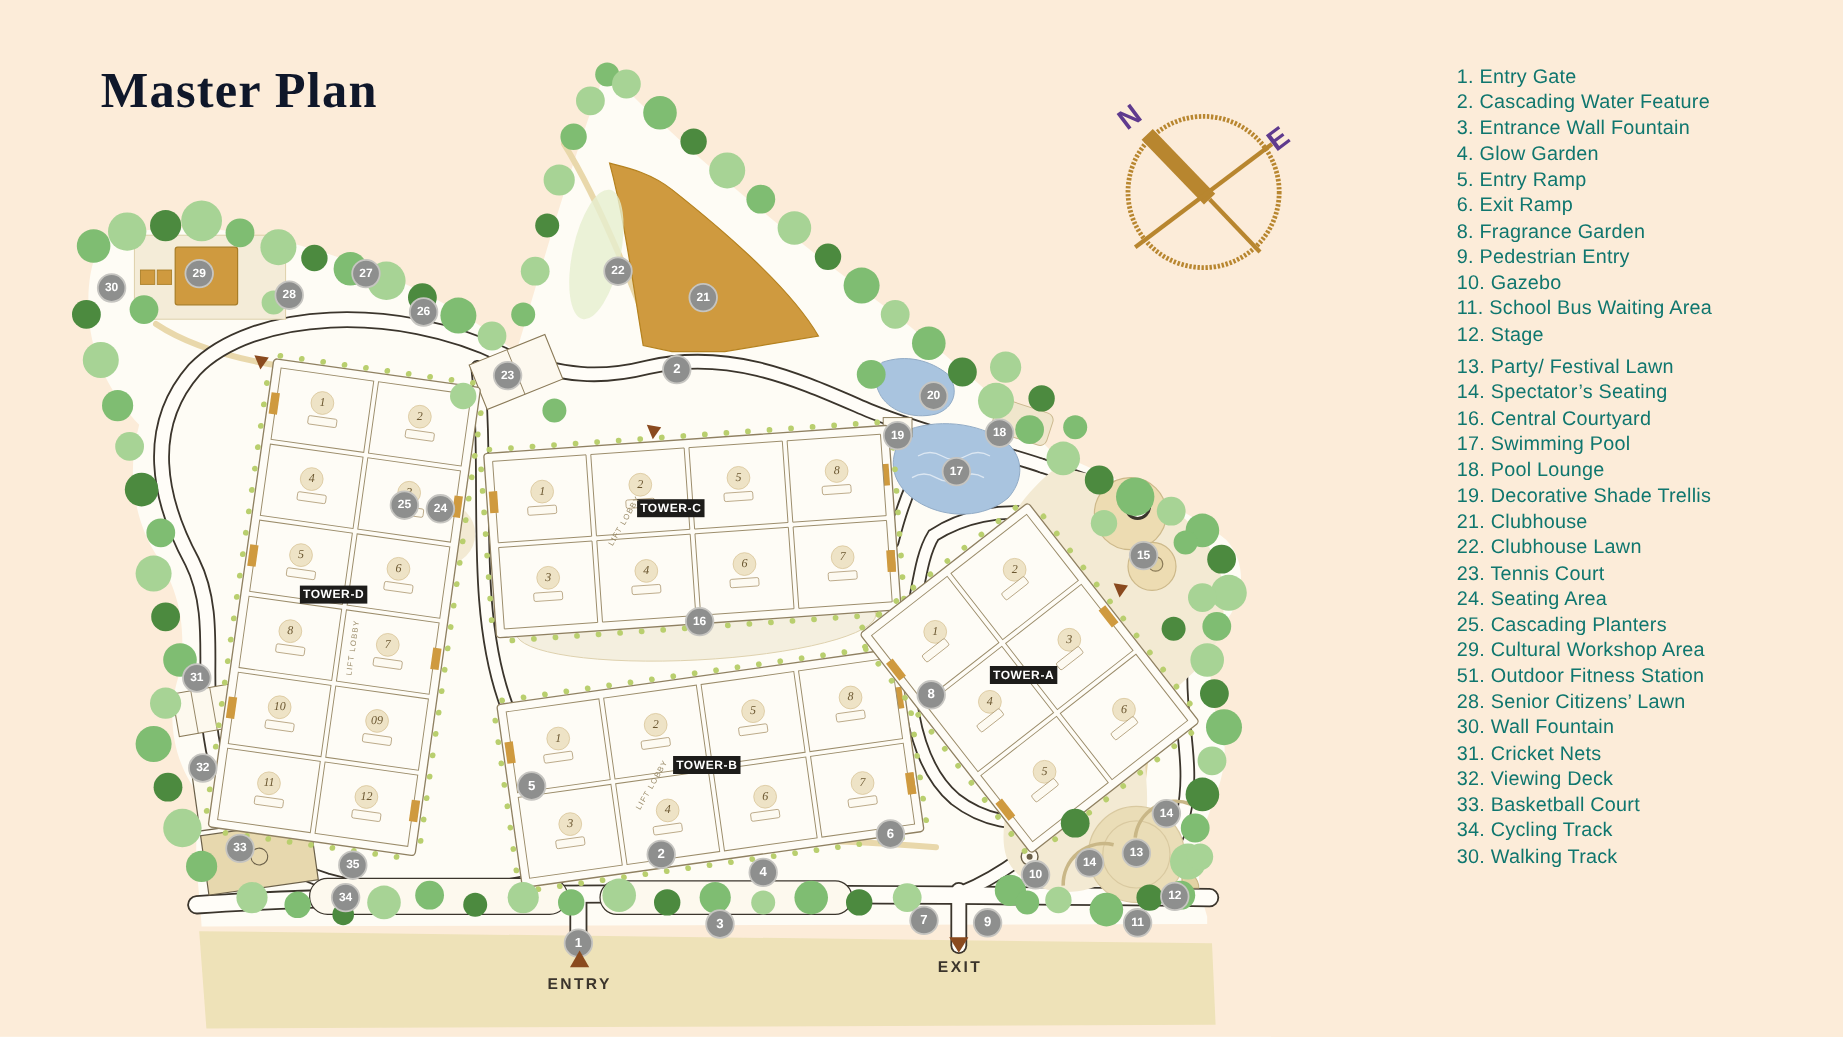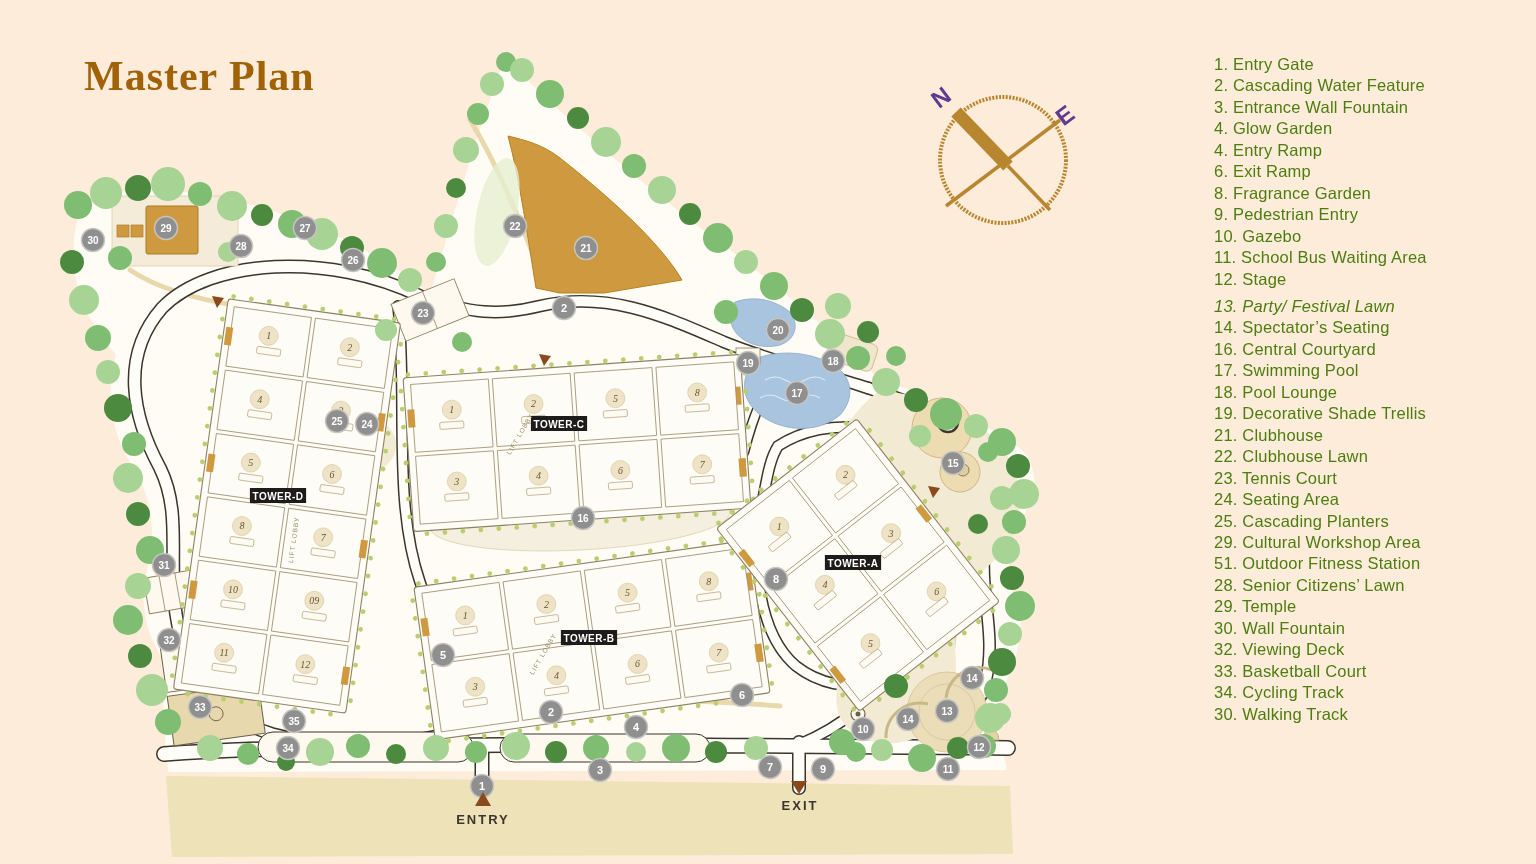--- a/index.html
+++ b/index.html
@@ -1,25 +1,25 @@
 <!DOCTYPE html>
 <html><head>
 <meta charset="utf-8">
 <style>
   html,body{margin:0;padding:0;}
   .stage{position:relative;width:1536px;height:864px;background:#fcecd9;overflow:hidden;
          font-family:"Liberation Sans",sans-serif;}
   .title{position:absolute;left:84px;top:52px;margin:0;
          font-family:"Liberation Serif",serif;font-weight:700;font-size:42px;
-         color:#a16207;letter-spacing:1px;}
+         color:#0f172a;letter-spacing:1px;}
   #map{position:absolute;left:0;top:0;}
   #legend{position:absolute;left:1214px;top:54px;width:315px;
-          color:#4d7c0f;font-size:16.5px;line-height:21.45px;letter-spacing:.2px;}
+          color:#0f766e;font-size:16.5px;line-height:21.45px;letter-spacing:.2px;}
   .legend-item{white-space:nowrap;}
-  .legend-item.gap{margin-top:6px;font-style:italic;}
+  .legend-item.gap{margin-top:6px;}
   text{font-family:"Liberation Sans",sans-serif;}
 </style>
 </head>
 <body>
 
 <div class="stage">
 
   <h1 class="title">Master Plan</h1>
 
   <svg id="map" width="1180" height="864" viewBox="0 0 1180 864">
@@ -800,41 +800,41 @@
       <text transform="translate(946,104) rotate(-37)" font-size="24" font-weight="bold" fill="#5f3a8e" text-anchor="middle">N</text>
       <text transform="translate(1070,122) rotate(-37)" font-size="24" font-weight="bold" fill="#5f3a8e" text-anchor="middle">E</text>
     </g>
   </svg>
 
   <div id="legend">
       <div class="legend-item">1. Entry Gate</div>
       <div class="legend-item">2. Cascading Water Feature</div>
       <div class="legend-item">3. Entrance Wall Fountain</div>
       <div class="legend-item">4. Glow Garden</div>
-      <div class="legend-item">4. Entry Ramp</div>
+      <div class="legend-item">5. Entry Ramp</div>
       <div class="legend-item">6. Exit Ramp</div>
       <div class="legend-item">8. Fragrance Garden</div>
       <div class="legend-item">9. Pedestrian Entry</div>
       <div class="legend-item">10. Gazebo</div>
       <div class="legend-item">11. School Bus Waiting Area</div>
       <div class="legend-item">12. Stage</div>
       <div class="legend-item gap">13. Party/ Festival Lawn</div>
       <div class="legend-item">14. Spectator’s Seating</div>
       <div class="legend-item">16. Central Courtyard</div>
       <div class="legend-item">17. Swimming Pool</div>
       <div class="legend-item">18. Pool Lounge</div>
       <div class="legend-item">19. Decorative Shade Trellis</div>
       <div class="legend-item">21. Clubhouse</div>
       <div class="legend-item">22. Clubhouse Lawn</div>
       <div class="legend-item">23. Tennis Court</div>
       <div class="legend-item">24. Seating Area</div>
       <div class="legend-item">25. Cascading Planters</div>
       <div class="legend-item">29. Cultural Workshop Area</div>
       <div class="legend-item">51. Outdoor Fitness Station</div>
       <div class="legend-item">28. Senior Citizens’ Lawn</div>
-      <div class="legend-item">29. Temple</div>
       <div class="legend-item">30. Wall Fountain</div>
+      <div class="legend-item">31. Cricket Nets</div>
       <div class="legend-item">32. Viewing Deck</div>
       <div class="legend-item">33. Basketball Court</div>
       <div class="legend-item">34. Cycling Track</div>
       <div class="legend-item">30. Walking Track</div>
     </div>
 </div>
 
 </body></html>

